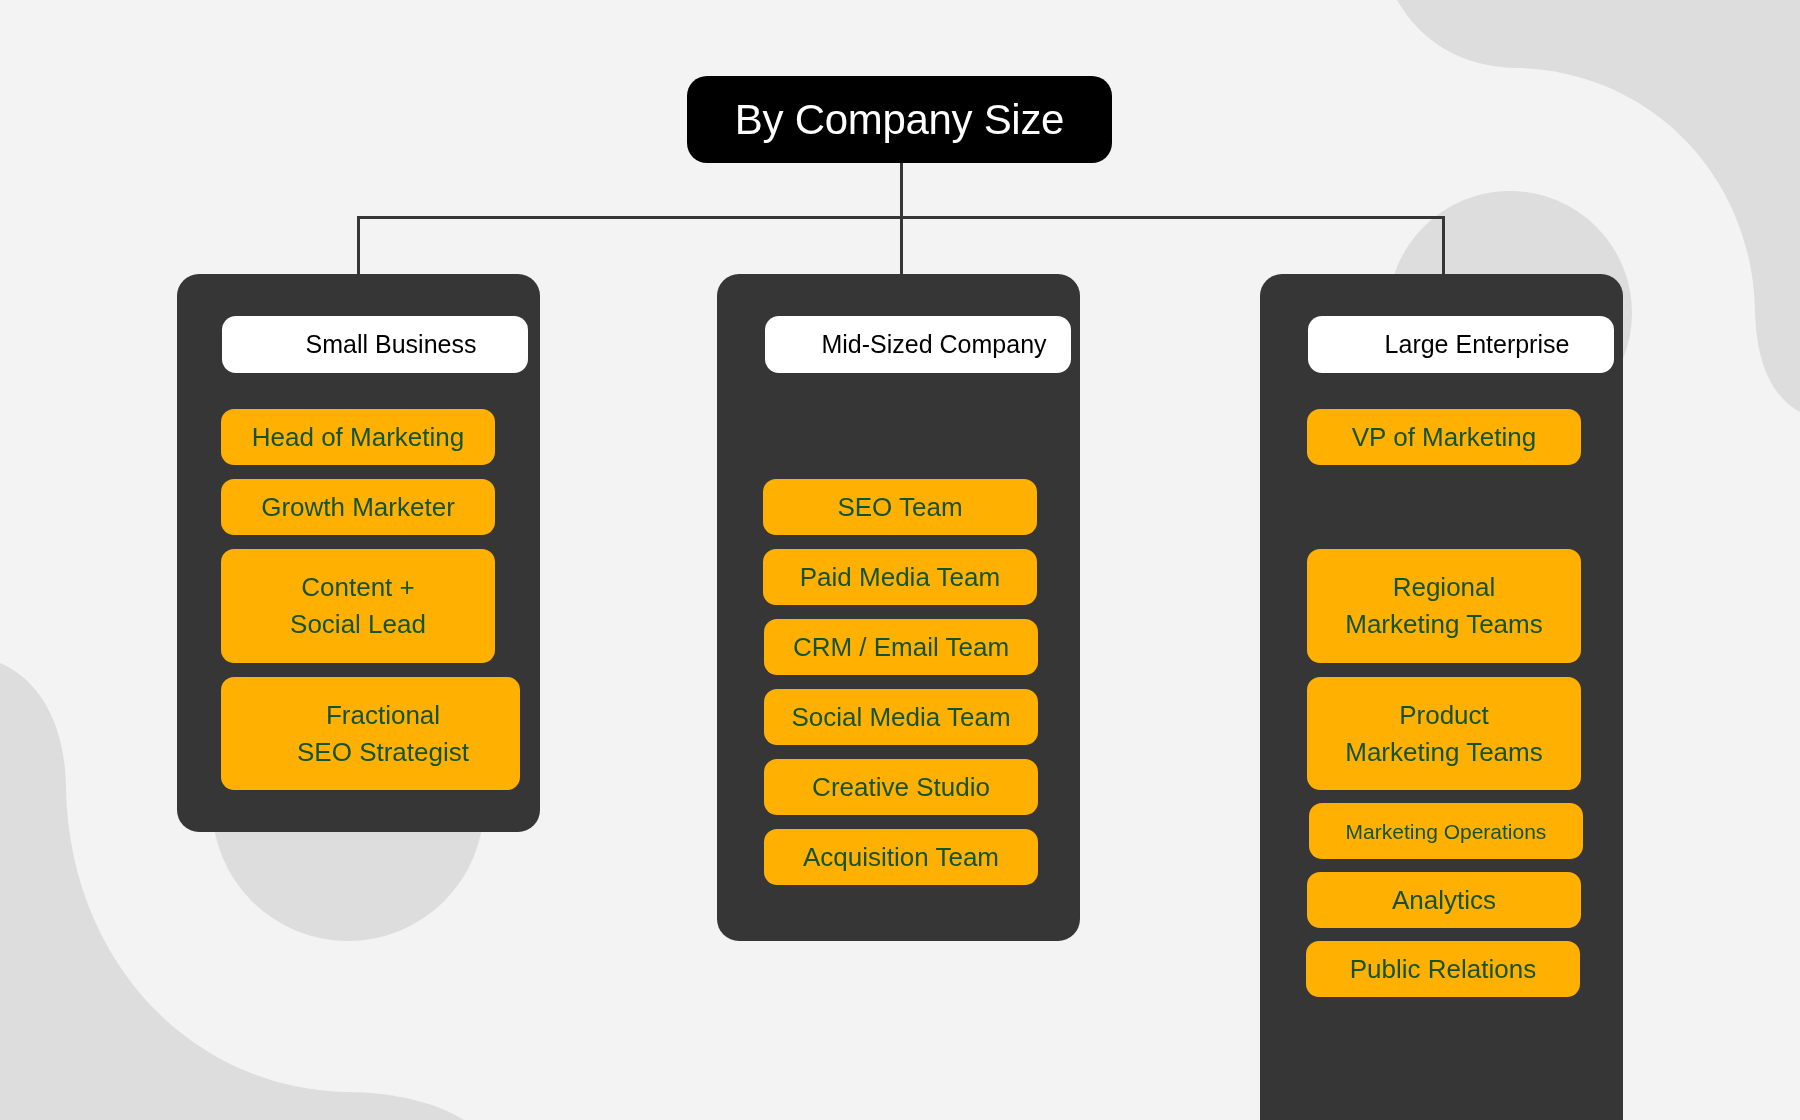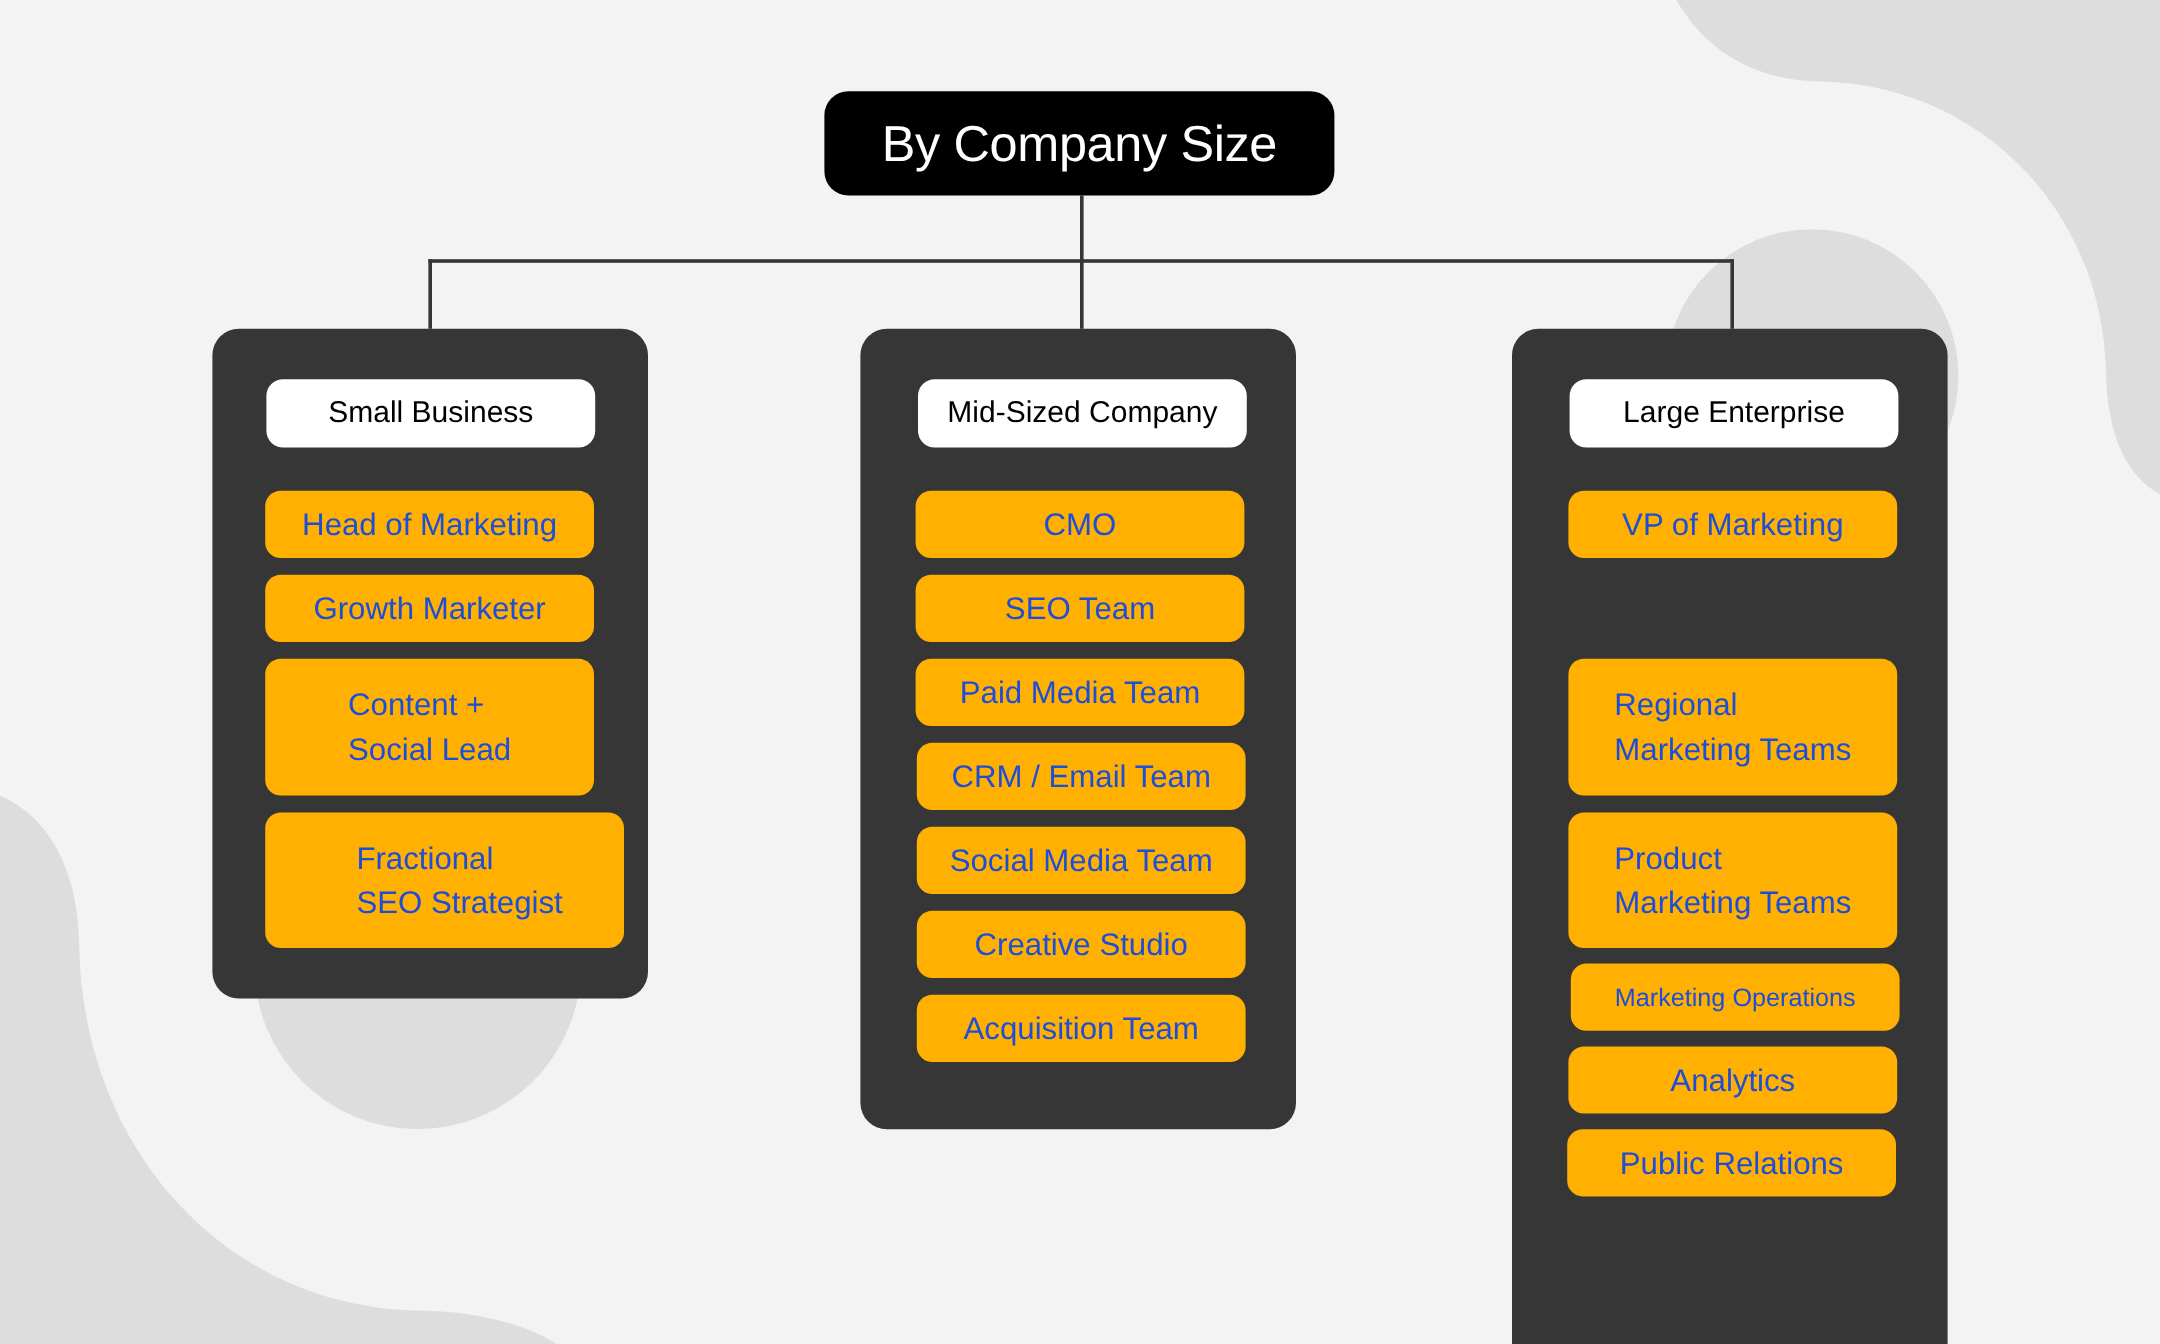--- a/index.html
+++ b/index.html
@@ -18,25 +18,26 @@
   }
   .panel {
     position: absolute; top: 274px; width: 363px;
     background: #363636; border-radius: 22px;
   }
   .panel-label {
     position: absolute; left: 45px; top: 42px; width: 274px; height: 57px;
     background: #fff; border-radius: 14px; color: #000;
     display: flex; align-items: center; justify-content: center;
     font-size: 25px;
+    padding-left: 32px;
   }
   .item {
     position: absolute; left: 44px; width: 274px;
-    background: #ffb000; border-radius: 13px; color: #1d4ed8;
-    display: flex; align-items: center; justify-content: center; 
+    background: #ffb000; border-radius: 13px; color: #14532d;
+    display: flex; align-items: center; justify-content: center; text-align: center;
     font-size: 26px; line-height: 37px; white-space: pre-line;
   }
   .item.small { font-size: 21px; }
 </style>
 </head>
 <body>
 
 <svg class="bg-svg" viewBox="0 0 1800 1120">
 
   <path fill="#dddddd" d="M1397 0 C1420 40 1460 68 1520 68 C1650 72 1752 175 1755 310 C1756 360 1770 395 1800 412 L1800 0 Z"></path>
@@ -60,21 +61,20 @@
   <div class="item" style="top:135px; height:56px;">Head of Marketing</div>
   <div class="item" style="top:205px; height:56px;">Growth Marketer</div>
   <div class="item" style="top:275px; height:114px;">Content +
 Social Lead</div>
   <div class="item" style="top:403px; height:113px;padding-left:25px;">Fractional
 SEO Strategist</div>
 </div>
 
 <div class="panel" style="left:717px; height:667px;">
   <div class="panel-label" style="left:48px;">Mid-Sized Company</div>
-  <div class="item" style="left:46px; top:135px; height:56px;">CMO</div>
   <div class="item" style="left:46px; top:205px; height:56px;">SEO Team</div>
   <div class="item" style="left:47px; top:345px; height:56px;">CRM / Email Team</div>
   <div class="item" style="left:46px; top:275px; height:56px;">Paid Media Team</div>
   <div class="item" style="left:47px; top:415px; height:56px;">Social Media Team</div>
   <div class="item" style="left:47px; top:485px; height:56px;">Creative Studio</div>
   <div class="item" style="left:47px; top:555px; height:56px;">Acquisition Team</div>
 </div>
 
 <div class="panel" style="left:1260px; height:946px;">
   <div class="panel-label" style="left:48px;">Large Enterprise</div>

